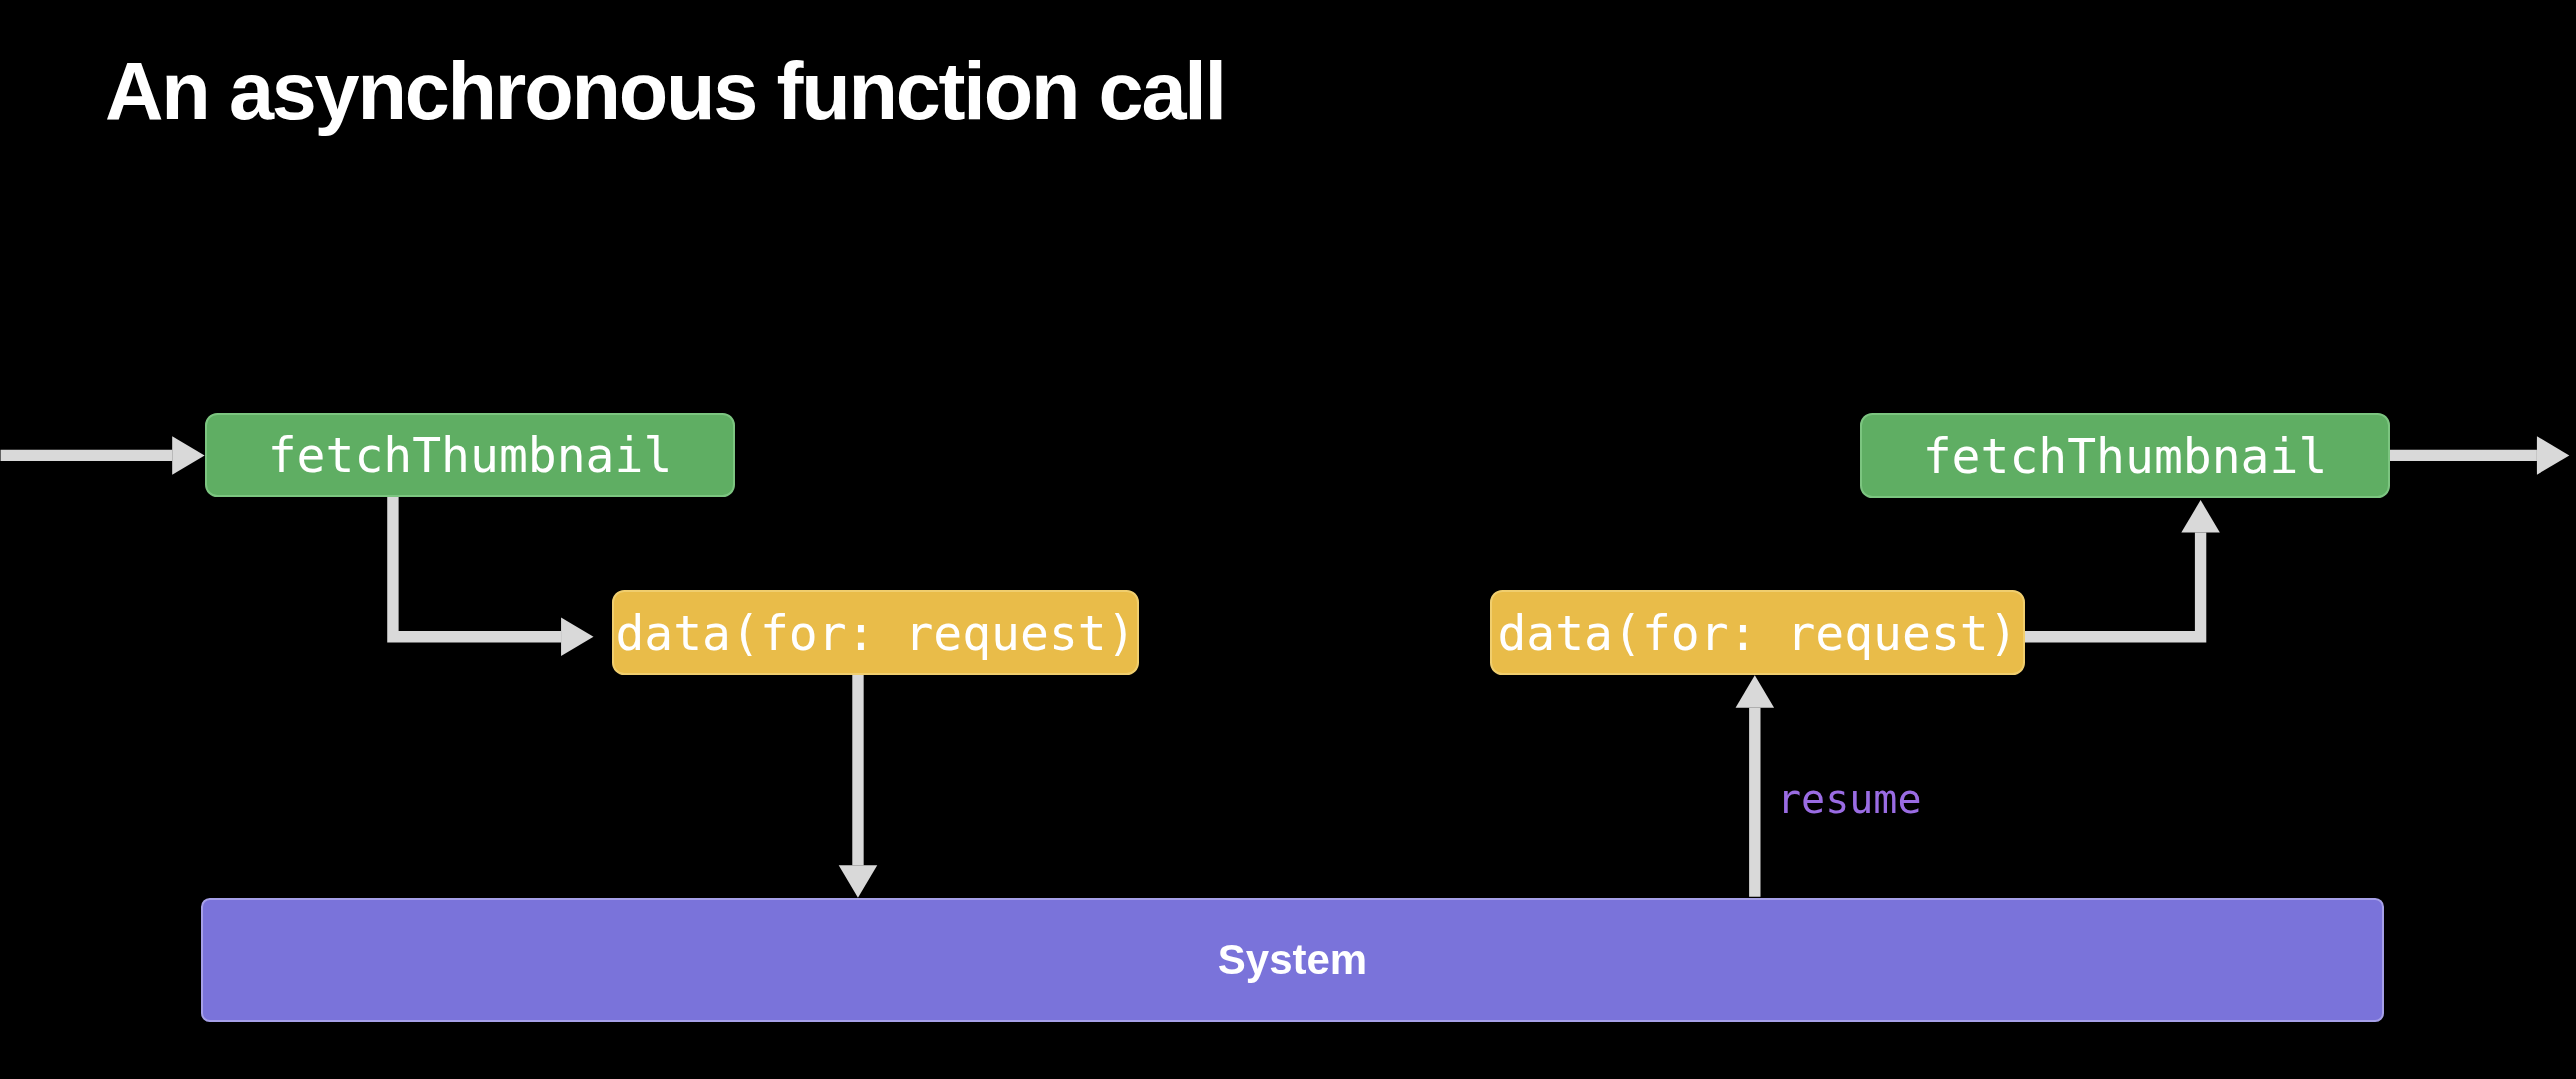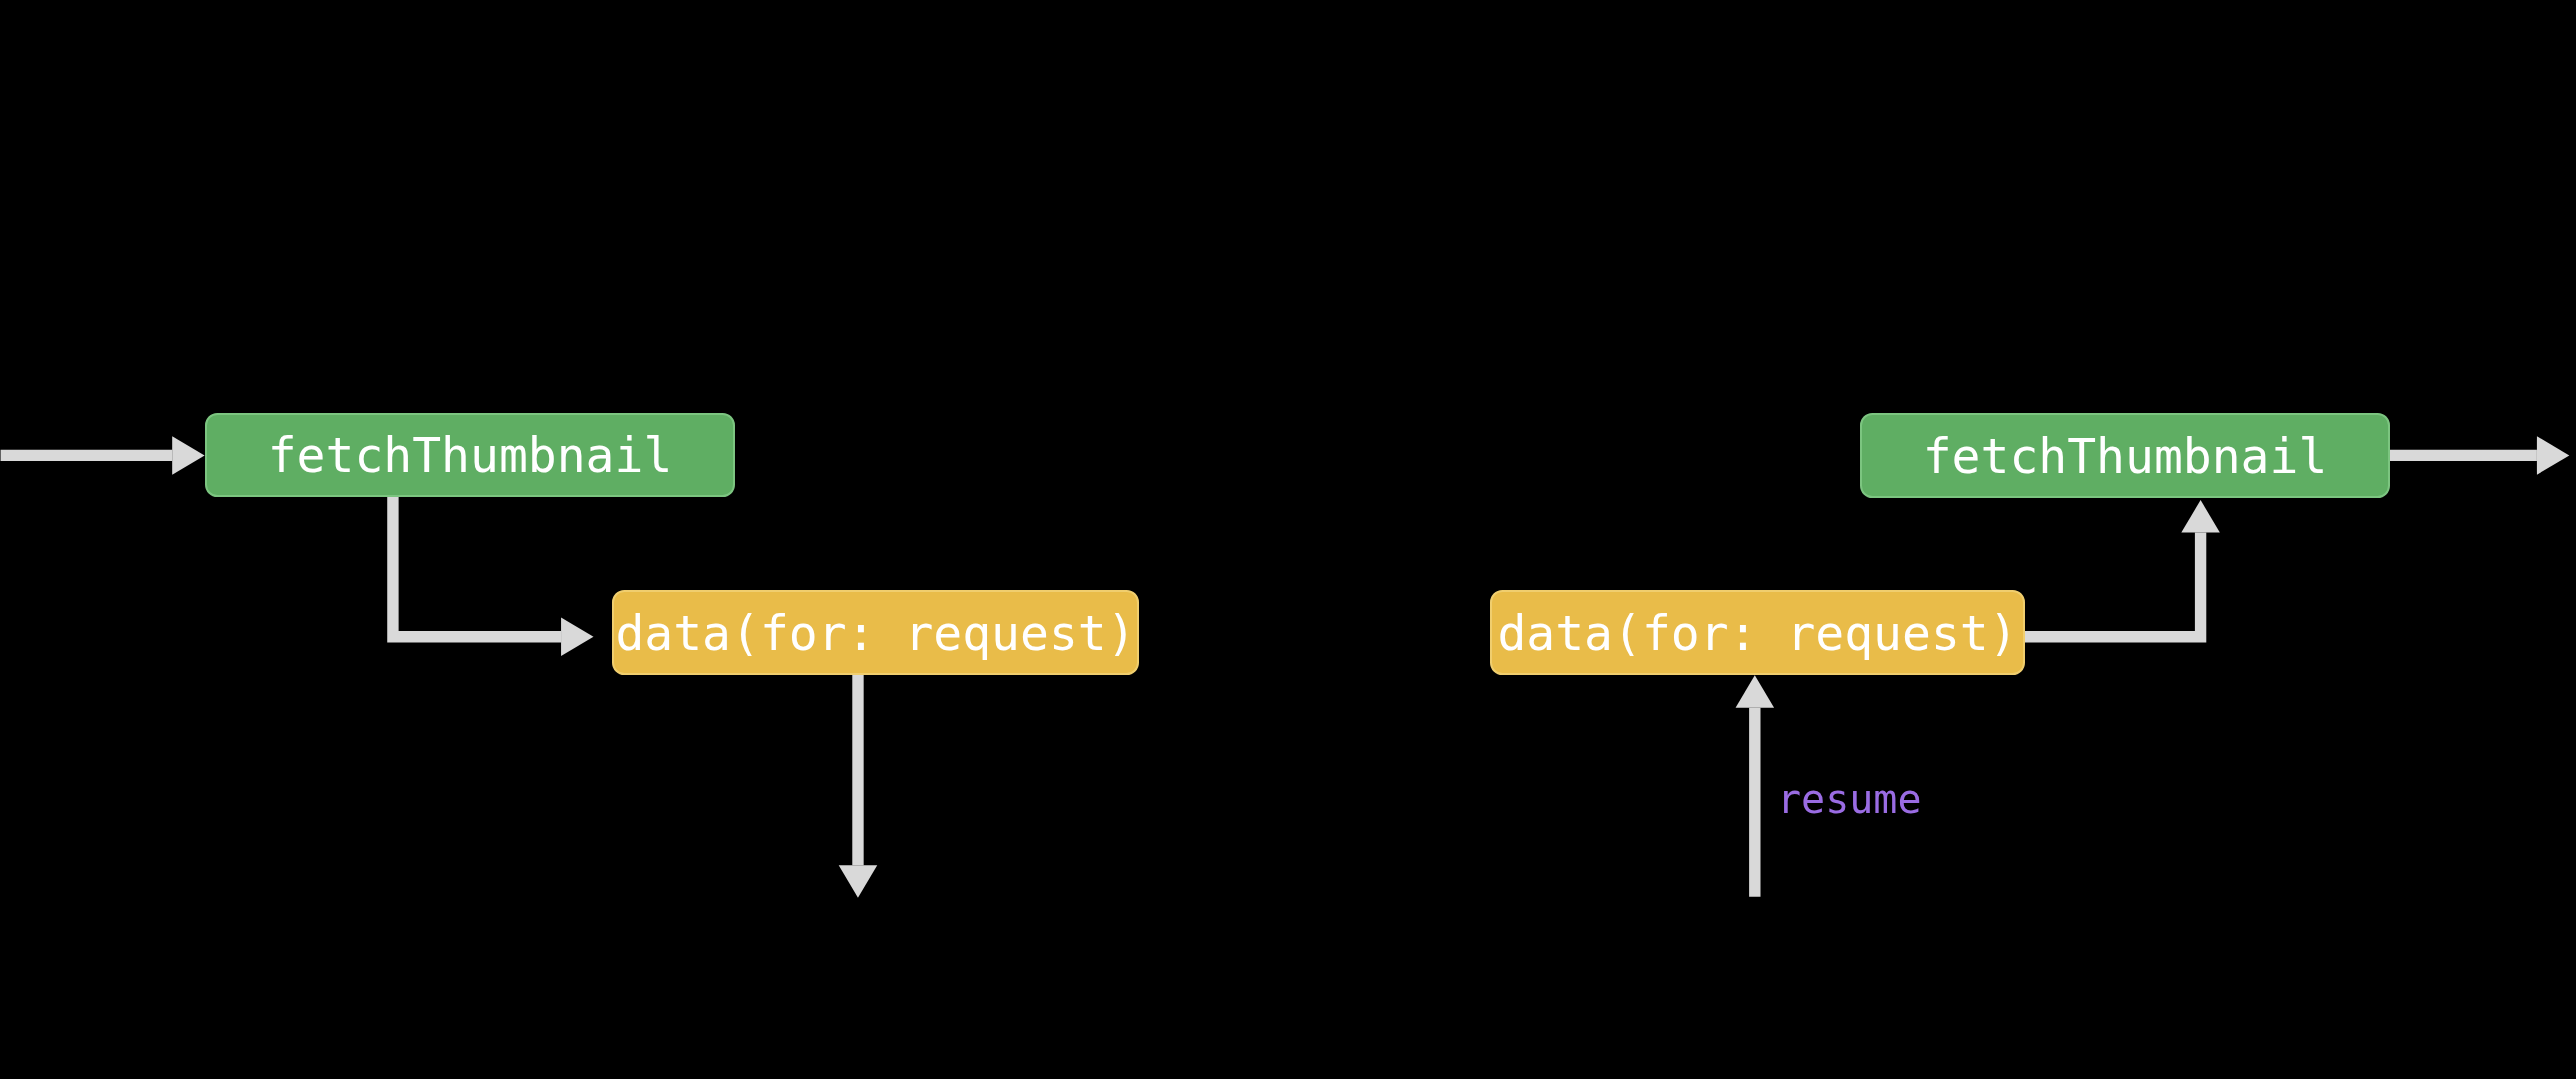--- a/index.html
+++ b/index.html
@@ -91,20 +91,21 @@
     fill: none;
     stroke-linejoin: miter;
   }
   svg.arrows polygon { fill: var(--arrow); }
 </style>
 </head>
 <body>
 
 <div id="slide">
 
+  <h1 class="title">An asynchronous function call</h1>
 
   <svg class="arrows" viewBox="0 0 2940 1232" aria-hidden="true">
     <g>
       <path d="M 0 520 H 196"></path>
       <polygon points="196,498 233,520 196,542"></polygon>
     </g>
     <g>
       <path d="M 448 567 V 727 H 640"></path>
       <polygon points="640,705 677,727 640,749"></polygon>
     </g>
@@ -135,17 +136,20 @@
   </div>
 
   <div class="node node-yellow node-data-right">
     <span>data(for: request)</span>
   </div>
 
   <div class="node node-green node-fetch-right">
     <span>fetchThumbnail</span>
   </div>
 
+  <div class="system-bar">
+    <span>System</span>
+  </div>
 
   <div class="keyword keyword-resume">resume</div>
 
 </div>
 
 
 </body></html>

